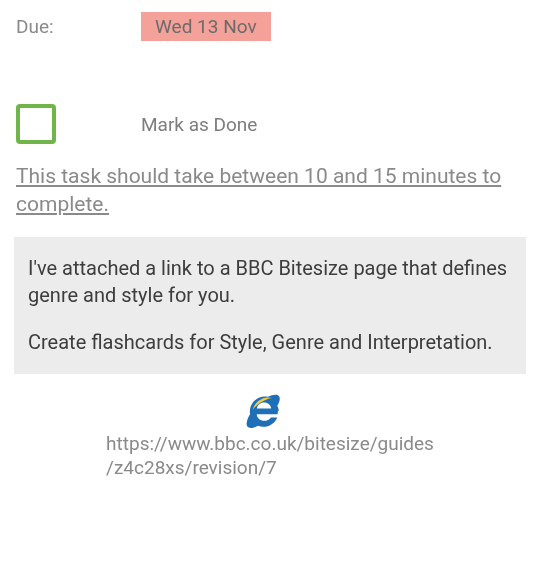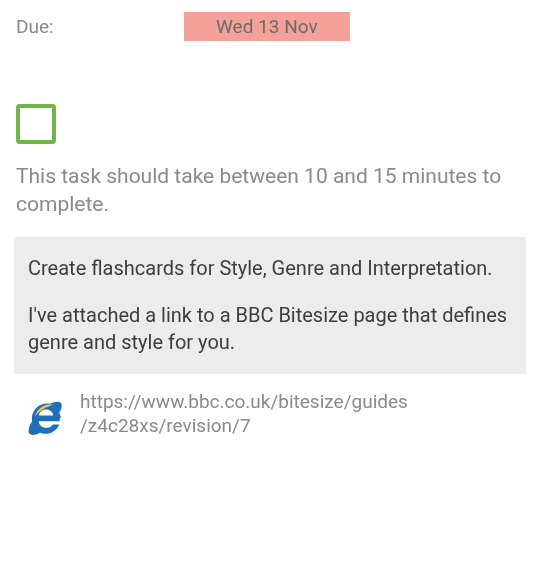--- a/index.html
+++ b/index.html
@@ -21,59 +21,60 @@
       width: 125px;
       font-size: 19px;
       color: #8a8a8a;
     }
     .meta-value {
       font-size: 19px;
       color: #7d7d7d;
     }
     .due-value {
       background: #f4a19a;
-      padding: 3px 32px;
+      padding: 3px 14px;
       color: #6b6b6b;
-      margin-left: 43px;
     }
     .checkbox {
       width: 40px;
       height: 40px;
       border: 4px solid #6fb549;
       border-radius: 4px;
       margin-right: 85px;
       cursor: pointer;
     }
     .instruction {
       font-size: 21px;
       color: #8a8a8a;
       line-height: 1.35;
       margin-top: 18px;
       margin-bottom: 18px;
+      text-decoration: underline;
     }
     .task-box {
       background: #ececec;
       padding: 18px 14px;
       font-size: 20px;
       color: #3d3d3d;
       line-height: 1.35;
       margin-left: -2px;
       margin-right: -2px;
     }
     .task-box p {
       margin-bottom: 20px;
     }
     .task-box p:last-child {
       margin-bottom: 0;
     }
     .attachment {
       display: flex;
-      align-items: flex-end;
+      align-items: center;
       margin-top: 10px;
       padding: 6px 8px;
+      flex-direction: column;
     }
     .ie-icon {
       width: 42px;
       height: 42px;
       flex-shrink: 0;
       margin-right: 14px;
     }
     .attachment-url {
       font-size: 19px;
       color: #8a8a8a;
@@ -87,27 +88,28 @@
 <div class="meta-row">
   <div class="meta-label">Due:</div>
   <div class="meta-value due-value">Wed 13 Nov</div>
 </div>
 
 <div class="meta-row">
 </div>
 
 <div class="meta-row">
   <div class="checkbox"></div>
+  <div class="meta-value">Mark as Done</div>
 </div>
 
 <div class="instruction">This task should take between 10 and 15 minutes to complete.</div>
 
 <div class="task-box">
+  <p>I've attached a link to a BBC Bitesize page that defines genre and style for you.</p>
   <p>Create flashcards for Style, Genre and Interpretation.</p>
-  <p>I've attached a link to a BBC Bitesize page that defines genre and style for you.</p>
 </div>
 
 <div class="attachment">
   <svg class="ie-icon" viewBox="0 0 48 48">
     <path fill="#1e6fb8" d="M41 24c0 1.3-.1 2.5-.4 3.7H16.8c.5 4.6 3.8 7.5 8.5 7.5 3.4 0 6-1.5 7.7-3.9h7.3c-2.7 6.6-9 10.7-15.9 10.7-2.2 0-4.3-.4-6.2-1.2-4.7 2.8-9.7 3.5-11.8 1.3-2.3-2.4-.9-8.3 2.8-14.3-.1-1-.2-2-.2-3 0-9.6 7.7-17.3 17.3-17.3 1.1 0 2.2.1 3.2.3 5.7-2.7 10.7-3.1 12.7-.9 1.9 2.1.9 6.5-1.9 11.2.9 1.9 1.7 3.8 1.7 5.9z"></path>
     <path fill="#f7c940" d="M34.8 9.2c-1.8-.5-3.7-.8-5.6-.7C21 9 14.3 14.6 12.4 22.3c3.9-5.1 9.7-9.4 16.3-11.8 2.1-.8 4.1-1.2 6.1-1.3z"></path>
     <path fill="#ffffff" d="M16.9 21.2h16.5c-.7-4.1-3.7-6.8-8.1-6.8-4.3 0-7.5 2.7-8.4 6.8z"></path>
     <path fill="#1e6fb8" d="M8.5 40.2c-1.3-1.4-.6-4.8 1.5-8.7 1.5 3.6 4.1 6.6 7.4 8.6-3.9 1.8-7.5 1.6-8.9.1z"></path>
   </svg>
   <div class="attachment-url">

